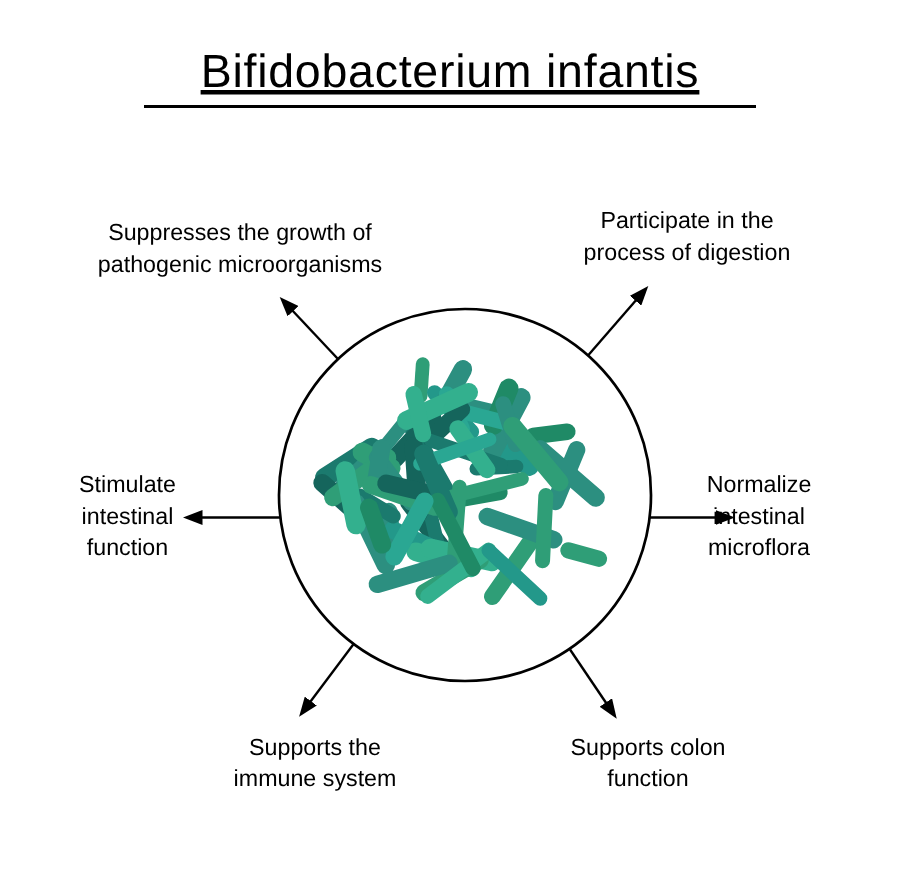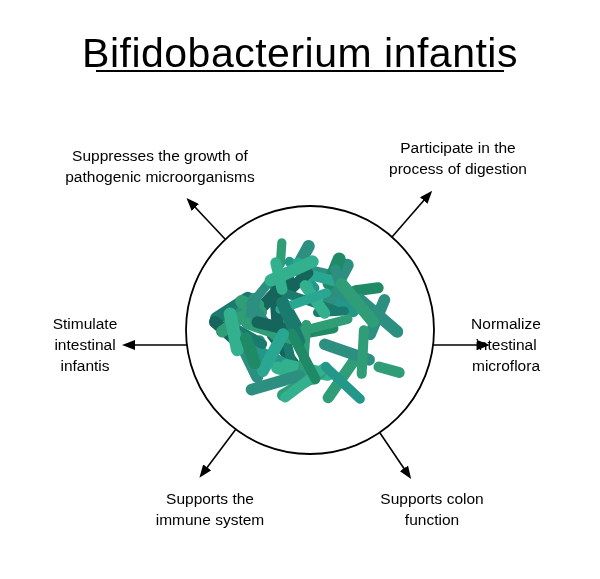--- a/index.html
+++ b/index.html
@@ -11,23 +11,24 @@
     font-family: "Liberation Sans", sans-serif;
     color: #000000;
     overflow: hidden;
   }
   .title {
     position: absolute;
     top: 30px;
     left: 0;
     width: 100%;
     text-align: center;
-    font-size: 41px;
+    font-size: 31px;
     font-weight: 400;
     letter-spacing: 0.5px;
+    text-decoration: underline;
   }
   .title-underline {
     position: absolute;
     top: 70px;
     left: 96px;
     width: 408px;
     height: 2px;
     background: #000000;
   }
   svg.diagram {
@@ -135,21 +136,21 @@
     <line x1="236" y1="429" x2="206" y2="469" stroke="#000000" stroke-width="1.6" marker-end="url(#arrowhead)"></line>
     <line x1="380" y1="433" x2="405" y2="470" stroke="#000000" stroke-width="1.6" marker-end="url(#arrowhead)"></line>
   </svg>
 
   <div class="label label-top-right">Participate in the
 process of digestion</div>
   <div class="label label-top-left">Suppresses the growth of
 pathogenic microorganisms</div>
   <div class="label label-left">Stimulate
 intestinal
-infantis</div>
+function</div>
   <div class="label label-right">Normalize
 intestinal
 microflora</div>
   <div class="label label-bottom-right">Supports colon
 function</div>
   <div class="label label-bottom-left">Supports the
 immune system</div>
 
 </div>
 

